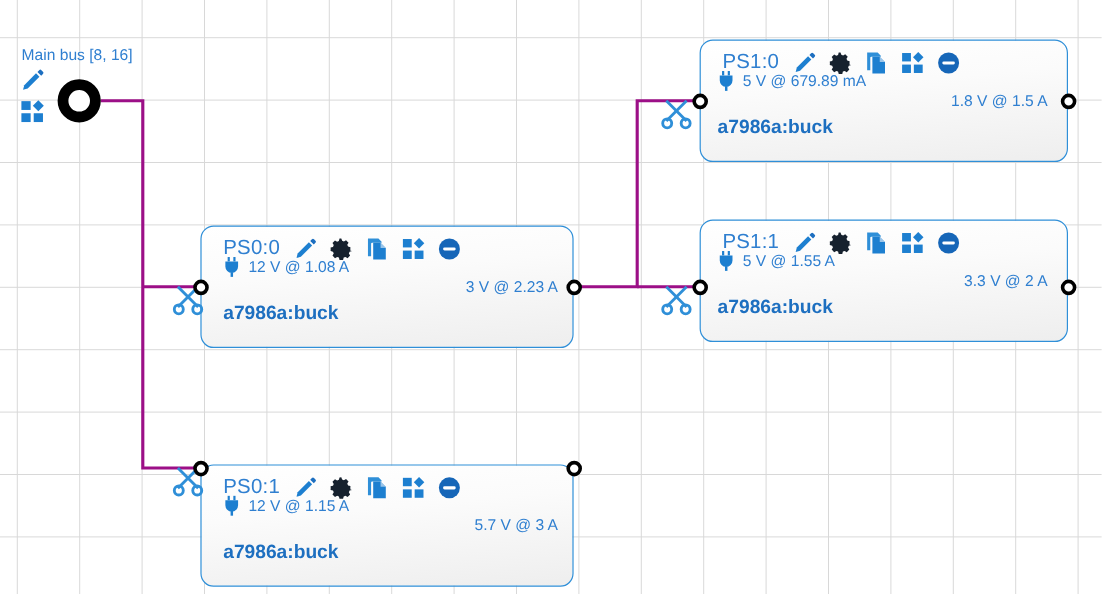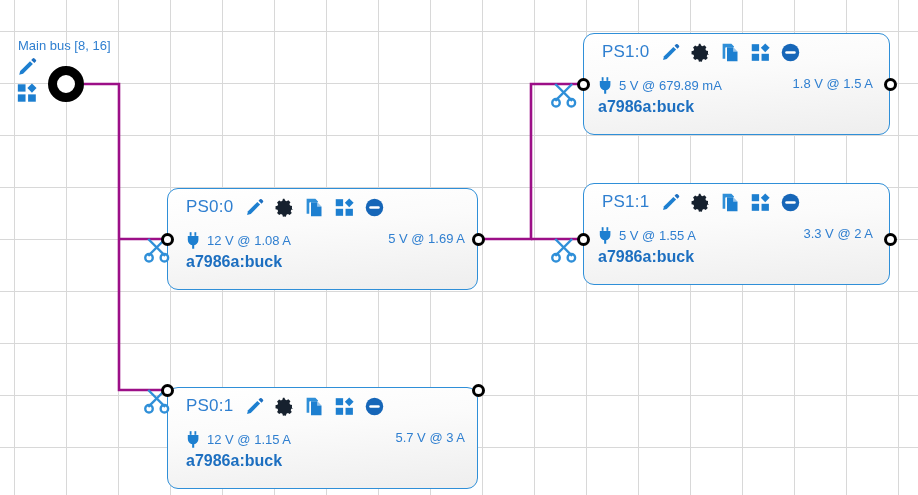--- a/index.html
+++ b/index.html
@@ -92,21 +92,21 @@
     white-space: nowrap;
   }
   .node-icons {
     display: flex;
     align-items: center;
     gap: 9px;
   }
   .in-row {
     position: absolute;
     left: 16px;
-    top: 41px;
+    top: 23px;
     display: flex;
     align-items: center;
     gap: 4px;
     height: 20px;
   }
   .in-text {
     font-size: 13px;
     color: #2f7fd0;
     white-space: nowrap;
   }
@@ -222,21 +222,21 @@
         <svg width="19" height="19" viewBox="0 0 24 24">
           <rect x="7.2" y="1.5" width="2.3" height="4.6" fill="#1d7fd0"></rect>
           <rect x="13.2" y="1.5" width="2.3" height="4.6" fill="#1d7fd0"></rect>
           <path d="M4.8 6.2h13.4v5.2a6.7 6.7 0 0 1-13.4 0z" fill="#1d7fd0"></path>
           <rect x="10.3" y="17.4" width="2.6" height="5" fill="#1d7fd0"></rect>
         </svg>
       </span>
       <span class="in-text">12 V @ 1.08 A</span>
     </div>
     <div class="part-label">a7986a:buck</div>
-    <div class="out-text" style="right:12px;">5 V @ 1.69 A</div>
+    <div class="out-text" style="right:12px;">3 V @ 2.23 A</div>
   </div>
   <div class="ring ring-small" style="left:160.5px; top:232.5px;"></div>
   <div class="ring ring-small" style="left:471.5px; top:232.5px;"></div>
   <span class="scis" style="left:142px; top:234px;">
     <svg width="30" height="30" viewBox="0 0 24 24">
       <g stroke="#2f8fd8" stroke-width="1.9" fill="none">
         <line x1="5" y1="4" x2="18.5" y2="17.5"></line>
         <line x1="18.5" y1="4" x2="5" y2="17.5"></line>
         <circle cx="5.6" cy="19" r="3"></circle>
         <circle cx="17.9" cy="19" r="3"></circle>

